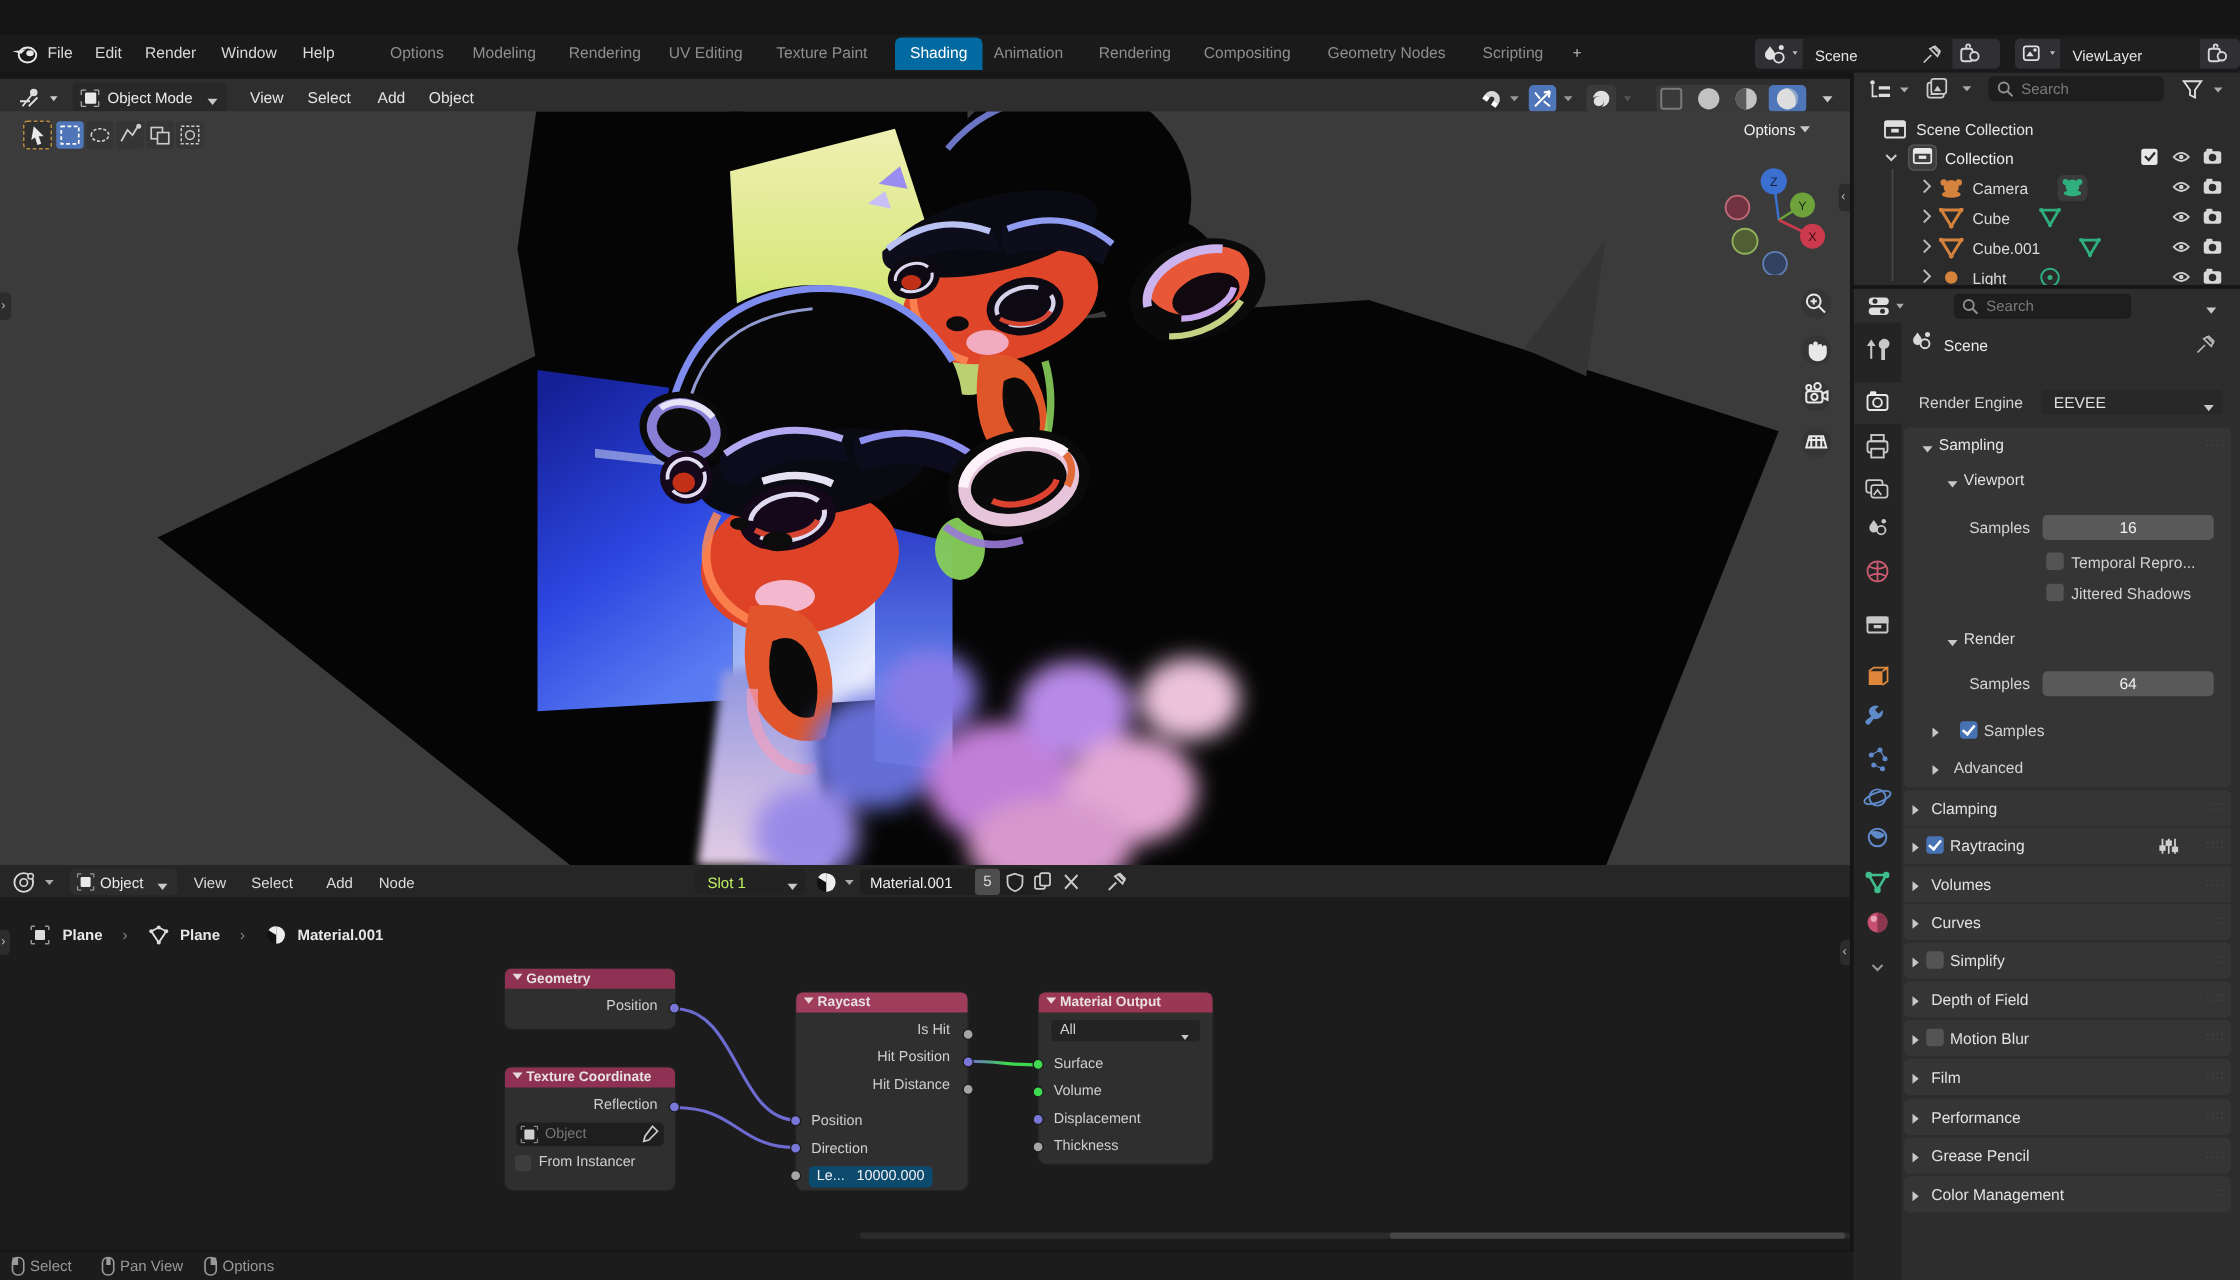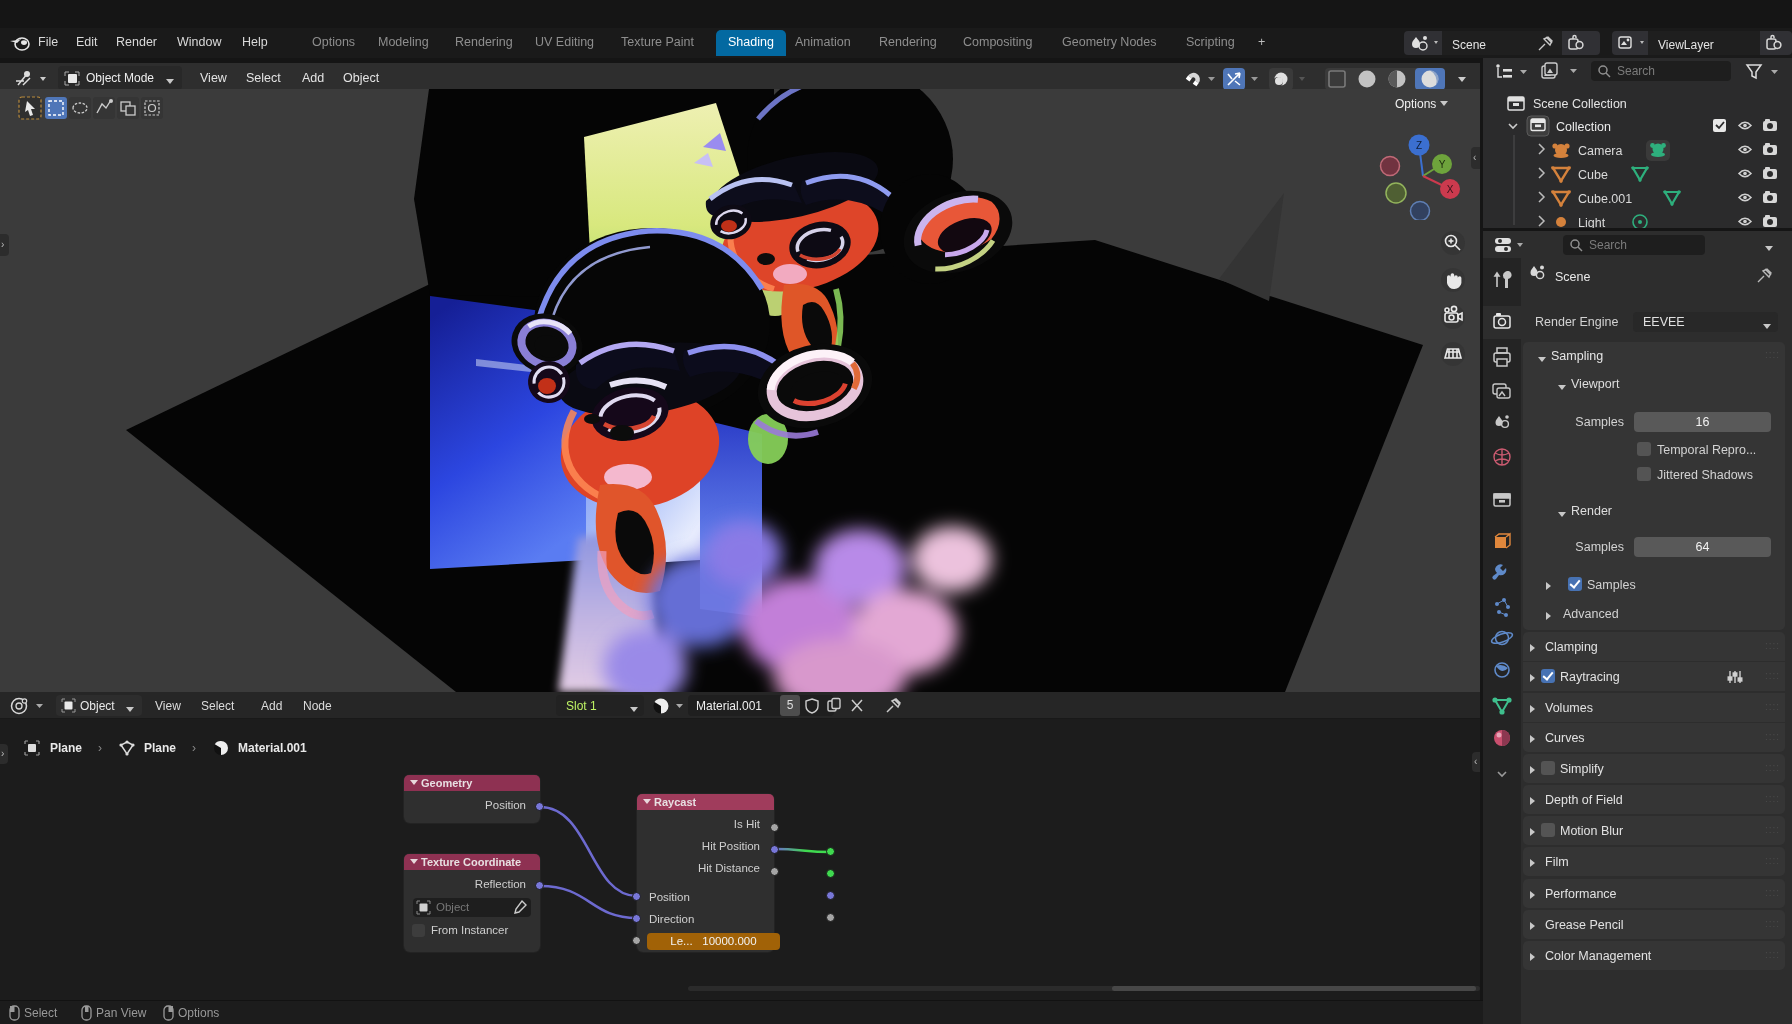--- a/index.html
+++ b/index.html
@@ -486,29 +486,39 @@
     </div>
     <div class="sock" style="left:535px;top:189px;background:#7877d8"></div>
 
     <div class="node" style="left:637px;top:102px;width:137px;height:158px">
       <div class="nhead" style="background:#a03c5c"><span style="margin-left:6px"><span class="caret" style="border-top-color:#e8d8dc"></span></span> <b>Raycast</b></div>
       <div class="ntext" style="right:14px;top:24px">Is Hit</div>
       <div class="ntext" style="right:14px;top:46px">Hit Position</div>
       <div class="ntext" style="right:14px;top:68px">Hit Distance</div>
       <div class="ntext" style="left:12px;top:97px">Position</div>
       <div class="ntext" style="left:12px;top:119px">Direction</div>
-      <div class="valbox" style="left:10px;top:139px;width:133px;height:17px;line-height:17px;font-size:11.5px;background:#a16207">Le...&nbsp;&nbsp;&nbsp;10000.000</div>
+      <div class="valbox" style="left:10px;top:139px;width:99px;height:17px;line-height:17px;font-size:11.5px;background:#0c4a6e">Le...&nbsp;&nbsp;&nbsp;10000.000</div>
     </div>
     <div class="sock" style="left:770px;top:131px;background:#a5a5a5"></div>
     <div class="sock" style="left:770px;top:153px;background:#7877d8"></div>
     <div class="sock" style="left:770px;top:175px;background:#a5a5a5"></div>
     <div class="sock" style="left:632px;top:200px;background:#7877d8"></div>
     <div class="sock" style="left:632px;top:222px;background:#7877d8"></div>
     <div class="sock" style="left:632px;top:244px;background:#a5a5a5"></div>
 
+    <div class="node" style="left:831px;top:102px;width:139px;height:137px">
+      <div class="nhead" style="background:#9a3755"><span style="margin-left:6px"><span class="caret" style="border-top-color:#e8d8dc"></span></span> <b>Material Output</b></div>
+      <div class="widget" style="left:10px;top:22px;width:119px;height:17px;background:#232323;border-radius:3px"></div>
+      <div class="ntext" style="left:17px;top:24px">All</div>
+      <div class="abs" style="left:114px;top:29px"><span class="caret" style="border-width:3.5px;border-top-width:4.5px"></span></div>
+      <div class="ntext" style="left:12px;top:51px">Surface</div>
+      <div class="ntext" style="left:12px;top:73px">Volume</div>
+      <div class="ntext" style="left:12px;top:95px">Displacement</div>
+      <div class="ntext" style="left:12px;top:117px">Thickness</div>
+    </div>
     <div class="sock" style="left:826px;top:155px;background:#3fd94f"></div>
     <div class="sock" style="left:826px;top:177px;background:#3fd94f"></div>
     <div class="sock" style="left:826px;top:199px;background:#7877d8"></div>
     <div class="sock" style="left:826px;top:221px;background:#a5a5a5"></div>
   </div>
 
   <div id="statusbar">
     <svg class="abs" style="left:8px;top:4px" width="14" height="16" viewBox="0 0 14 16">
       <rect x="2" y="1" width="9" height="14" rx="4" fill="none" stroke="#9a9a9a" stroke-width="1.3"></rect>
       <rect x="2" y="1" width="4.5" height="6" fill="#9a9a9a"></rect>

